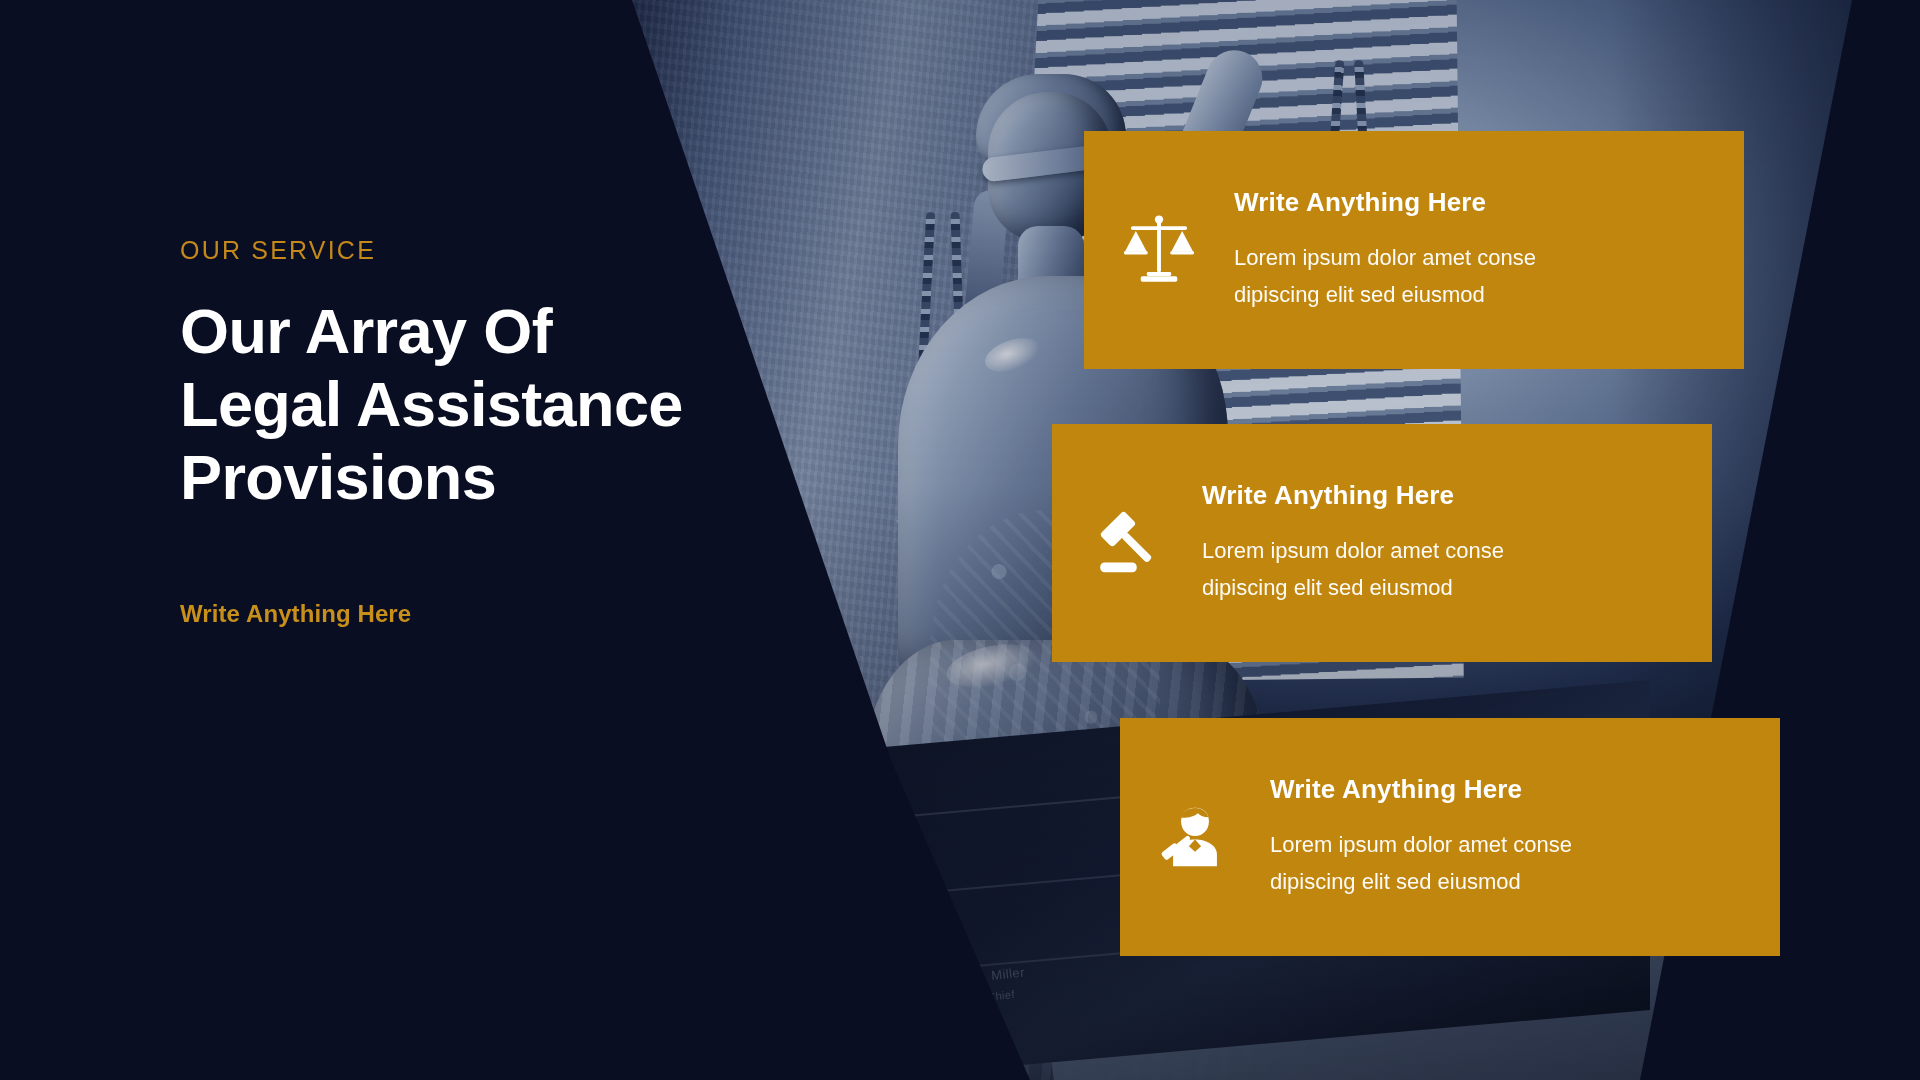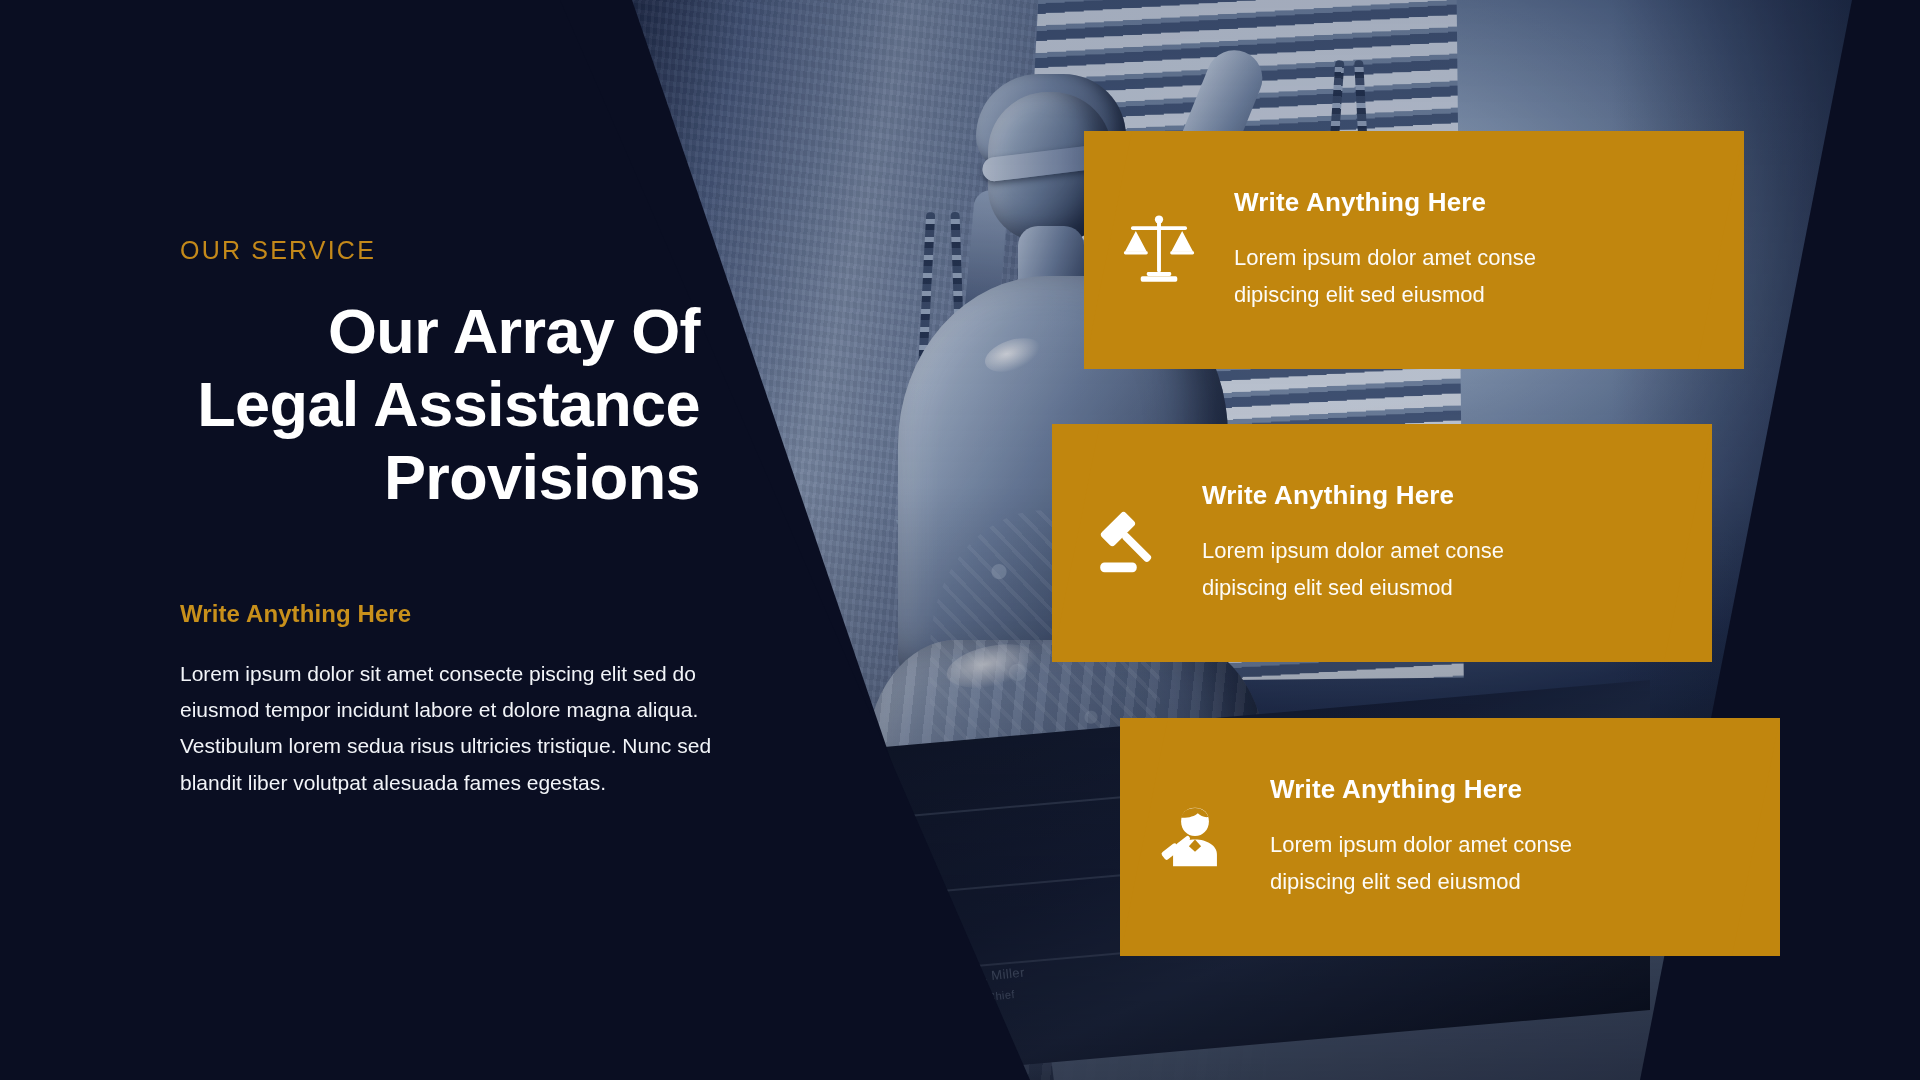--- a/index.html
+++ b/index.html
@@ -228,21 +228,20 @@
     margin-bottom:30px;
   }
   .title {
     color:#ffffff;
     font-size:63px;
     line-height:1.16;
     font-weight:700;
     letter-spacing:-0.6px;
     margin-bottom:86px;
     max-width:520px;
-    text-align:right;
   }
   .sub {
     color:#c8901b;
     font-size:24px;
     font-weight:700;
     letter-spacing:.1px;
     margin-bottom:28px;
   }
   .body {
     color:#f2f4f8;
@@ -362,21 +361,20 @@
       <div class="photo-tint"></div>
     </div>
   </div>
 
   <div class="wedge"></div>
 
   <div class="left">
     <div class="eyebrow">OUR SERVICE</div>
     <h1 class="title">Our Array Of Legal Assistance Provisions</h1>
     <div class="sub">Write Anything Here</div>
-    <p class="body">Lorem ipsum dolor sit amet consecte piscing elit sed do eiusmod tempor incidunt labore et dolore magna aliqua. Vestibulum lorem sedua risus ultricies tristique. Nunc sed blandit liber volutpat alesuada fames egestas.</p>
   </div>
 
   <div class="cards">
 
     <div class="card" id="card1">
       <div class="skewbg"></div>
       <div class="card-inner">
         <div class="card-icon">
           <svg width="78" height="78" viewBox="0 0 64 64" fill="#ffffff" aria-hidden="true">
             <rect x="30.4" y="8" width="3.2" height="42" rx="1"></rect>

